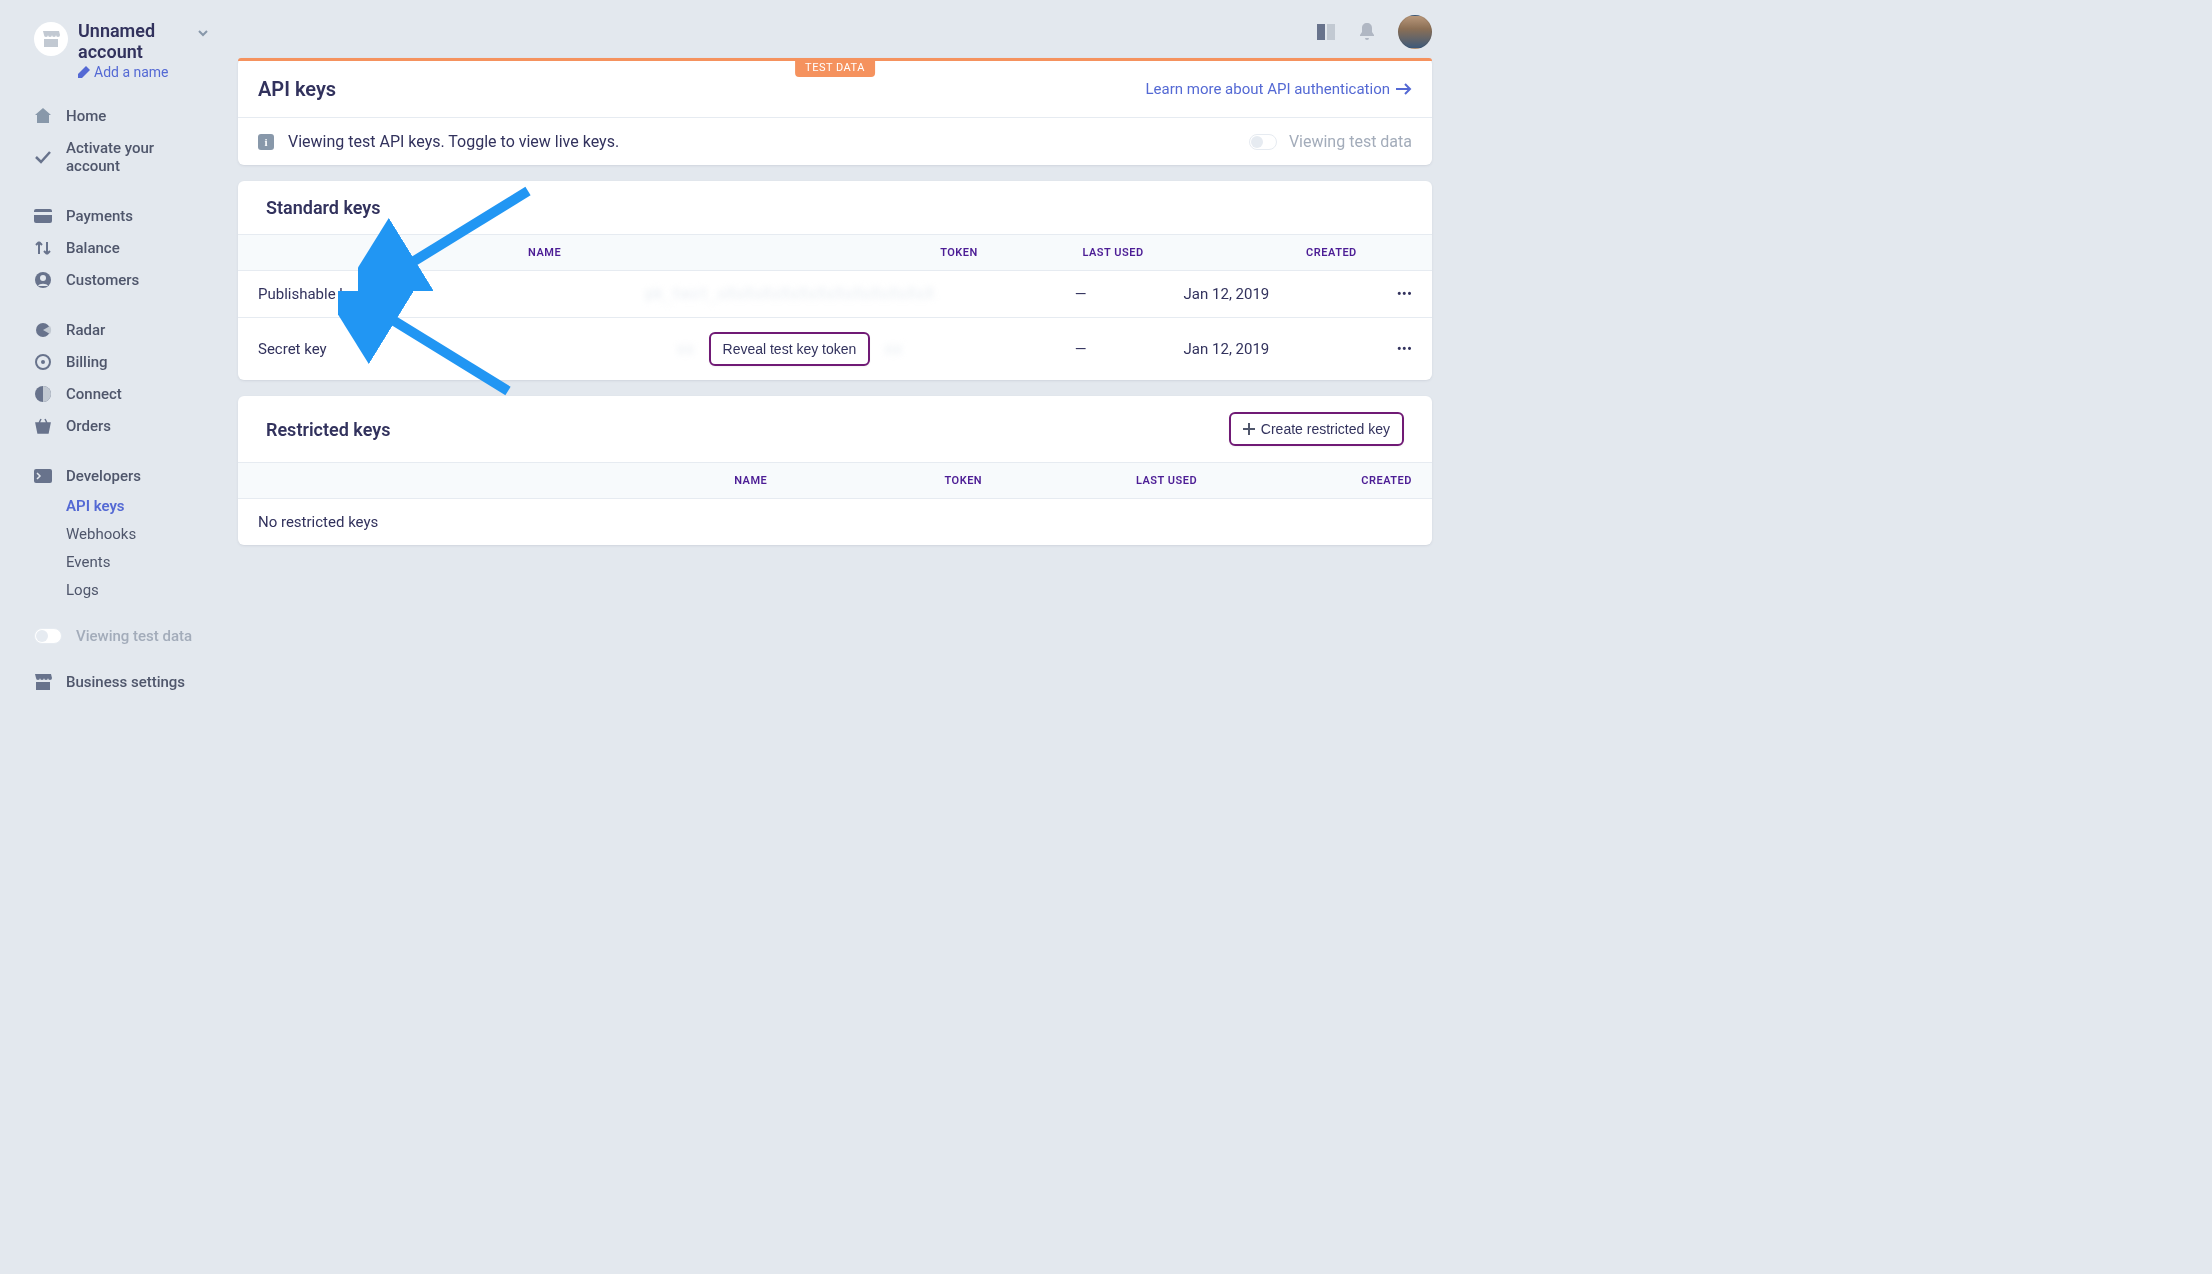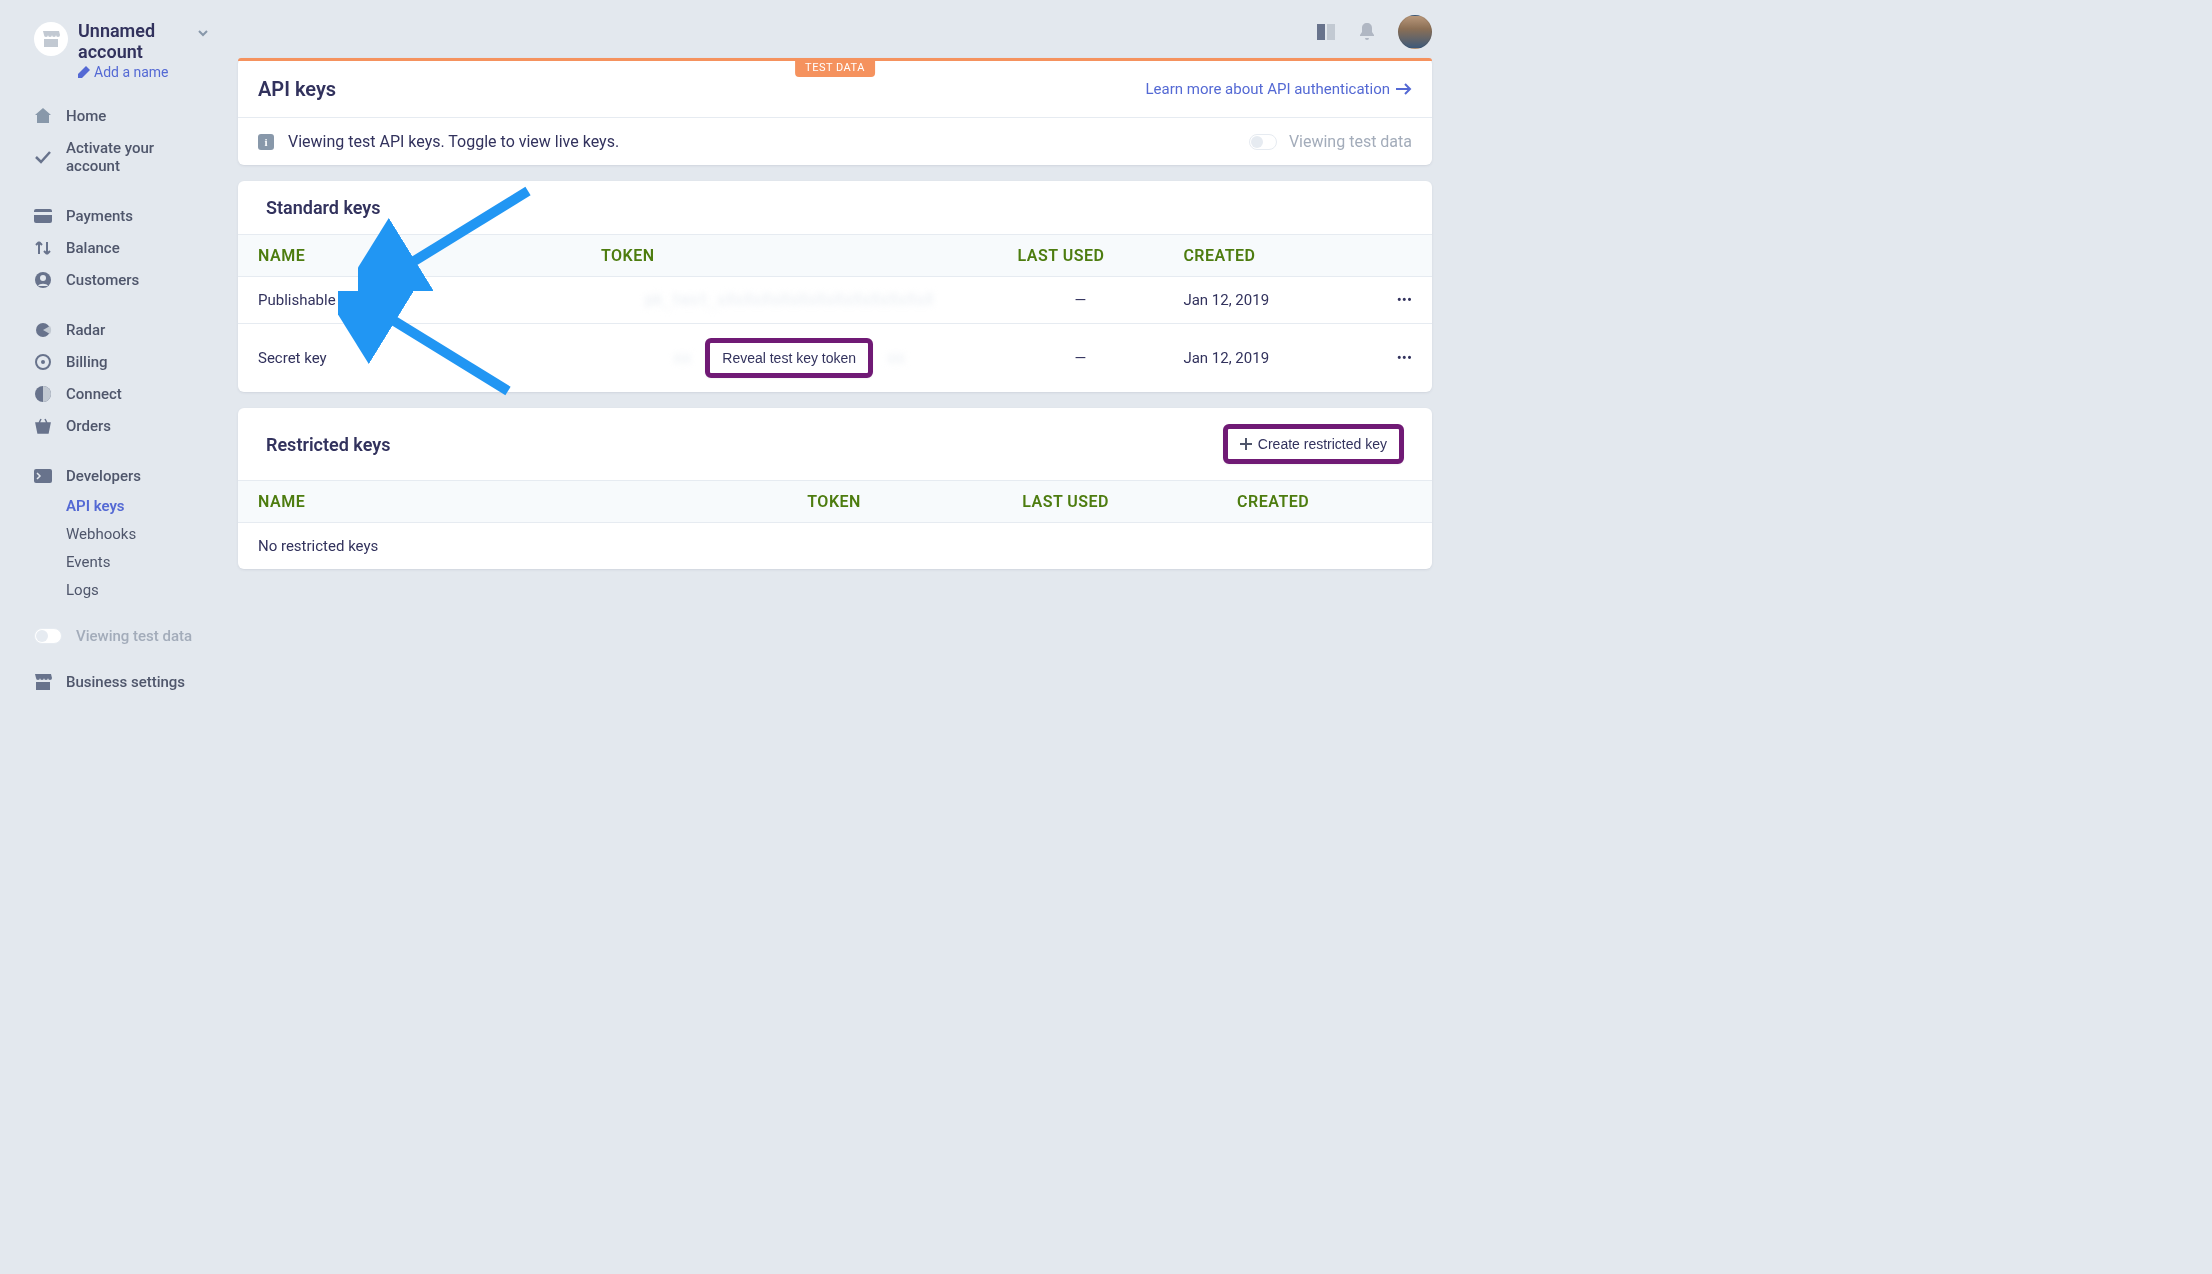--- a/index.html
+++ b/index.html
@@ -211,44 +211,44 @@
     padding: 16px 28px;
     font-size: 18px;
     font-weight: 600;
     color: #32325d;
     display: flex;
     justify-content: space-between;
     align-items: center;
   }
   .btn {
     background: #fff;
-    border: 5px solid #701a75;
+    border: 2px solid #701a75;
     border-radius: 6px;
     padding: 7px 12px;
     font-size: 14px;
     color: #32325d;
     font-weight: 500;
     display: inline-flex;
     align-items: center;
     gap: 6px;
     cursor: pointer;
     box-shadow: 0 1px 2px rgba(0,0,0,0.05);
   }
   table.keys {
     width: 100%;
     border-collapse: collapse;
   }
   table.keys thead {
     background: #f7fafc;
   }
   table.keys th {
-    text-align: left;
-    font-size: 16px;
+    text-align: right;
+    font-size: 11px;
     font-weight: 600;
-    color: #4d7c0f;
+    color: #4c1d95;
     letter-spacing: 0.5px;
     padding: 11px 20px;
     border-top: 1px solid #e6ebf1;
     border-bottom: 1px solid #e6ebf1;
   }
   table.keys td {
     padding: 14px 20px;
     font-size: 15px;
     color: #32325d;
     border-bottom: 1px solid #e6ebf1;

